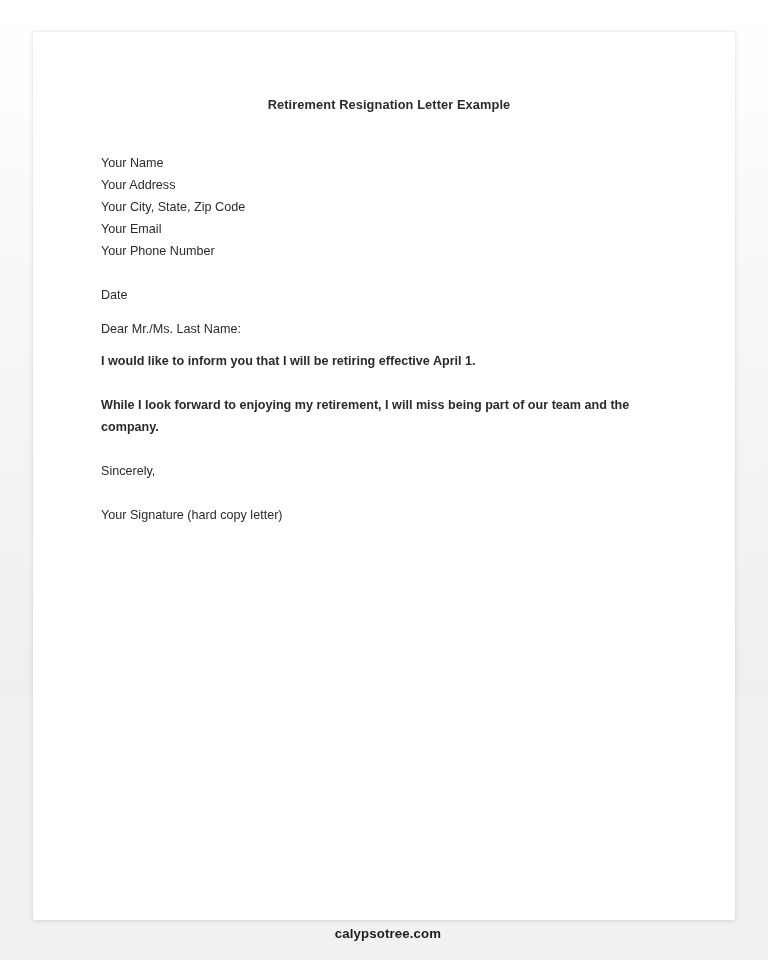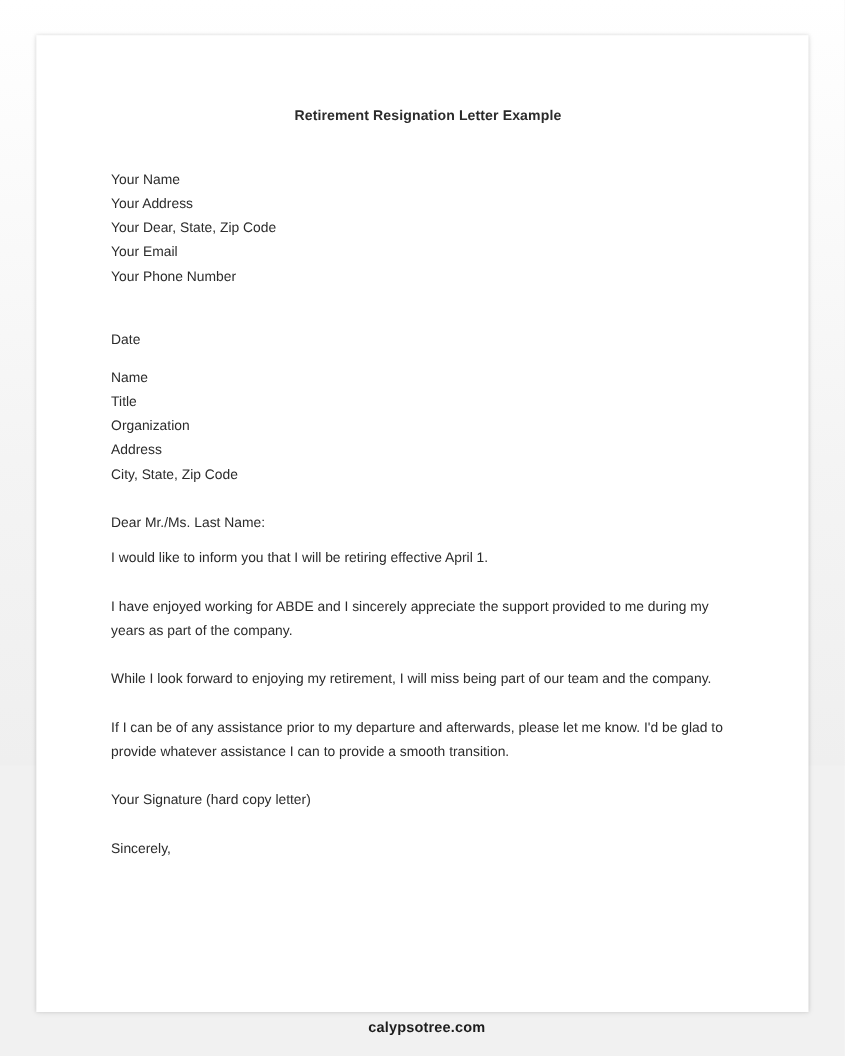--- a/index.html
+++ b/index.html
@@ -64,28 +64,28 @@
   .block .line {
     display: block;
     white-space: pre-wrap;
   }
 
   .para {
     margin: 0 0 22px 0;
     white-space: normal;
   }
 
-  .sender-block   { margin-bottom: 36px; }
+  .sender-block   { margin-bottom: 22px; }
   .date-block     { margin-bottom: 12px; }
   .recipient-block{ margin-bottom: 22px; }
   .salutation     { margin-bottom: 10px; }
 
   .closing-line { margin: 0 0 22px 0; }
 
-  .para-wide { width: 560px; }
+  .para-wide { width: 560px; font-weight: bold; }
 
   
   #footer-watermark {
     position: absolute;
     left: 4px;
     top: 926px;
     width: 768px;
     text-align: center;
     font-size: 13.2px;
     font-weight: bold;
@@ -100,47 +100,38 @@
 
   <div id="letter-sheet">
 
     <div id="letter-body">
 
       <div class="doc-title">Retirement Resignation Letter Example</div>
 
       <div class="block sender-block">
         <span class="line">Your Name</span>
         <span class="line">Your Address</span>
-        <span class="line">Your Dear, State, Zip Code</span>
+        <span class="line">Your City, State, Zip Code</span>
         <span class="line">Your Email</span>
         <span class="line">Your Phone Number</span>
       </div>
 
       <div class="block date-block">
         <span class="line">Date</span>
       </div>
 
-      <div class="block recipient-block">
-        <span class="line">Name</span>
-        <span class="line">Title</span>
-        <span class="line">Organization</span>
-        <span class="line">Address</span>
-        <span class="line">City, State, Zip Code</span>
-      </div>
 
       <div class="block salutation">
         <span class="line">Dear Mr./Ms. Last Name:</span>
       </div>
 
       <p class="para para-wide">I would like to inform you that I will be retiring effective April 1.</p>
-      <p class="para para-wide">I have enjoyed working for ABDE and I sincerely appreciate the support provided to me during my years as part of the company.</p>
       <p class="para para-wide">While I look forward to enjoying my retirement, I will miss being part of our team and the company.</p>
-      <p class="para para-wide">If I can be of any assistance prior to my departure and afterwards, please let me know. I'd be glad to provide whatever assistance I can to provide a smooth transition.</p>
 
+      <div class="closing-line">Sincerely,</div>
       <div class="closing-line">Your Signature (hard copy letter)</div>
-      <div class="closing-line">Sincerely,</div>
 
     </div>
   </div>
 
   <div id="footer-watermark">calypsotree.com</div>
 
 </div>
 
 </body></html>

